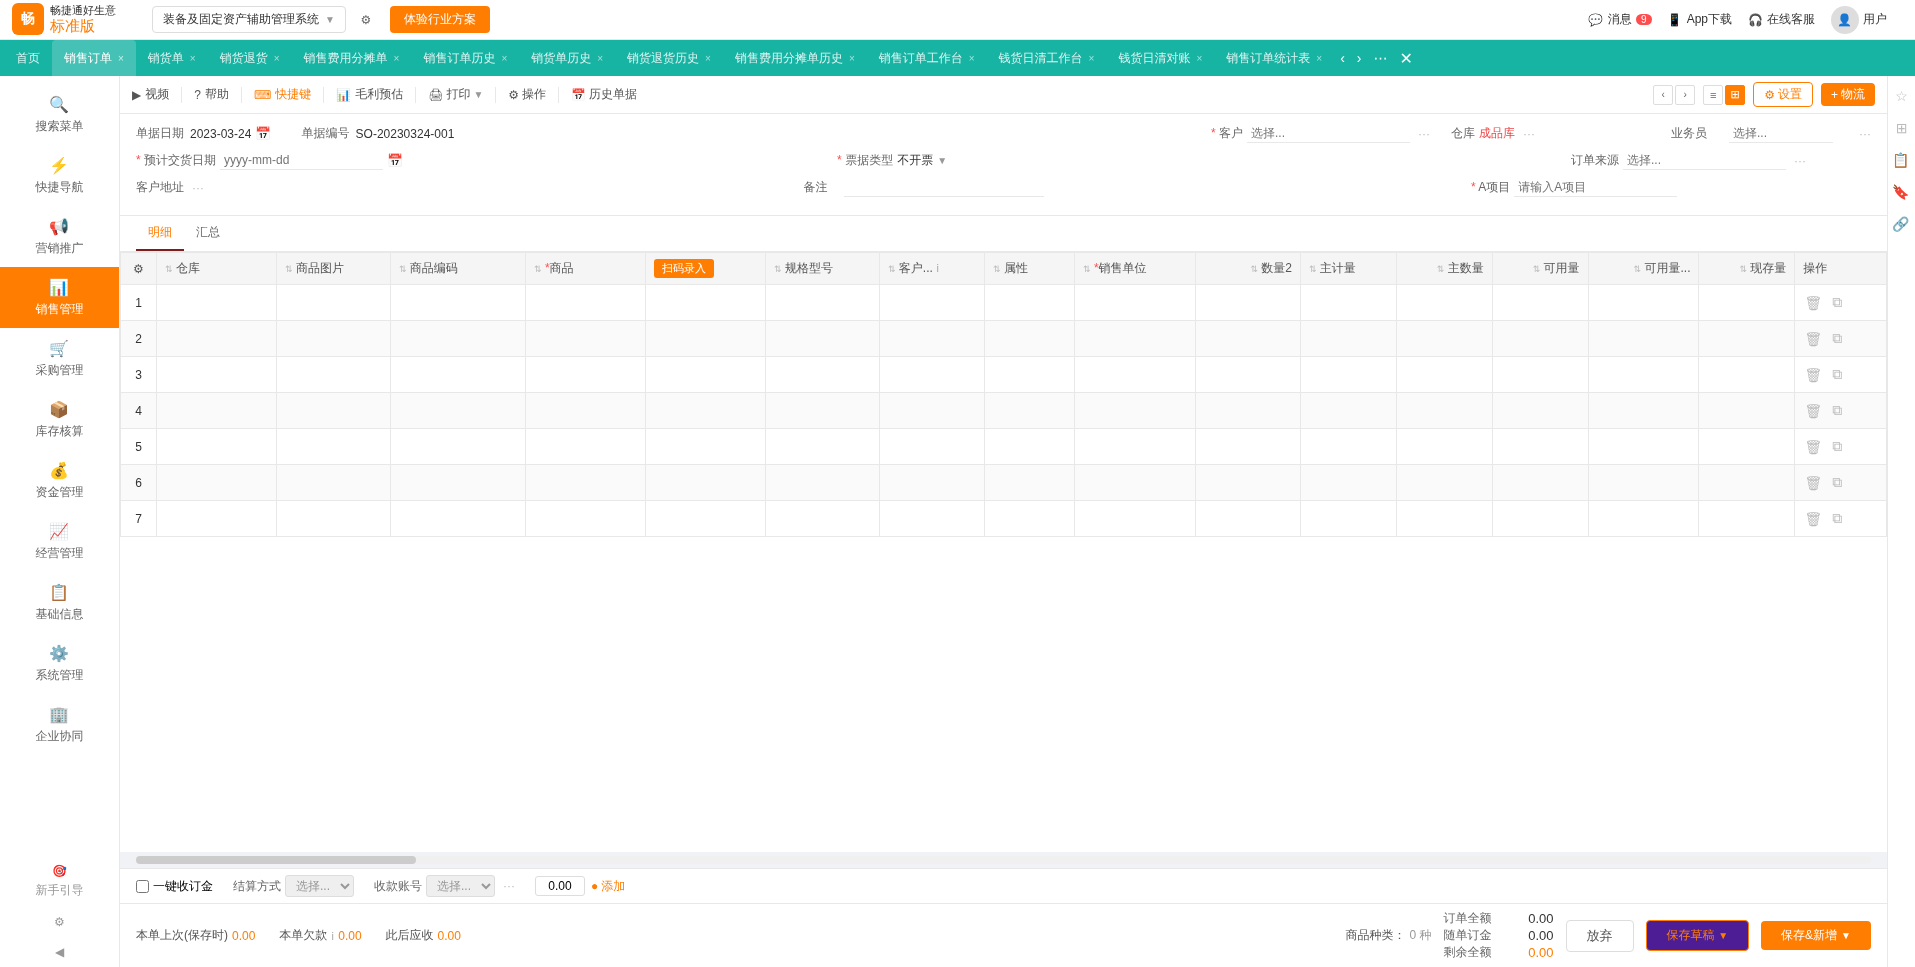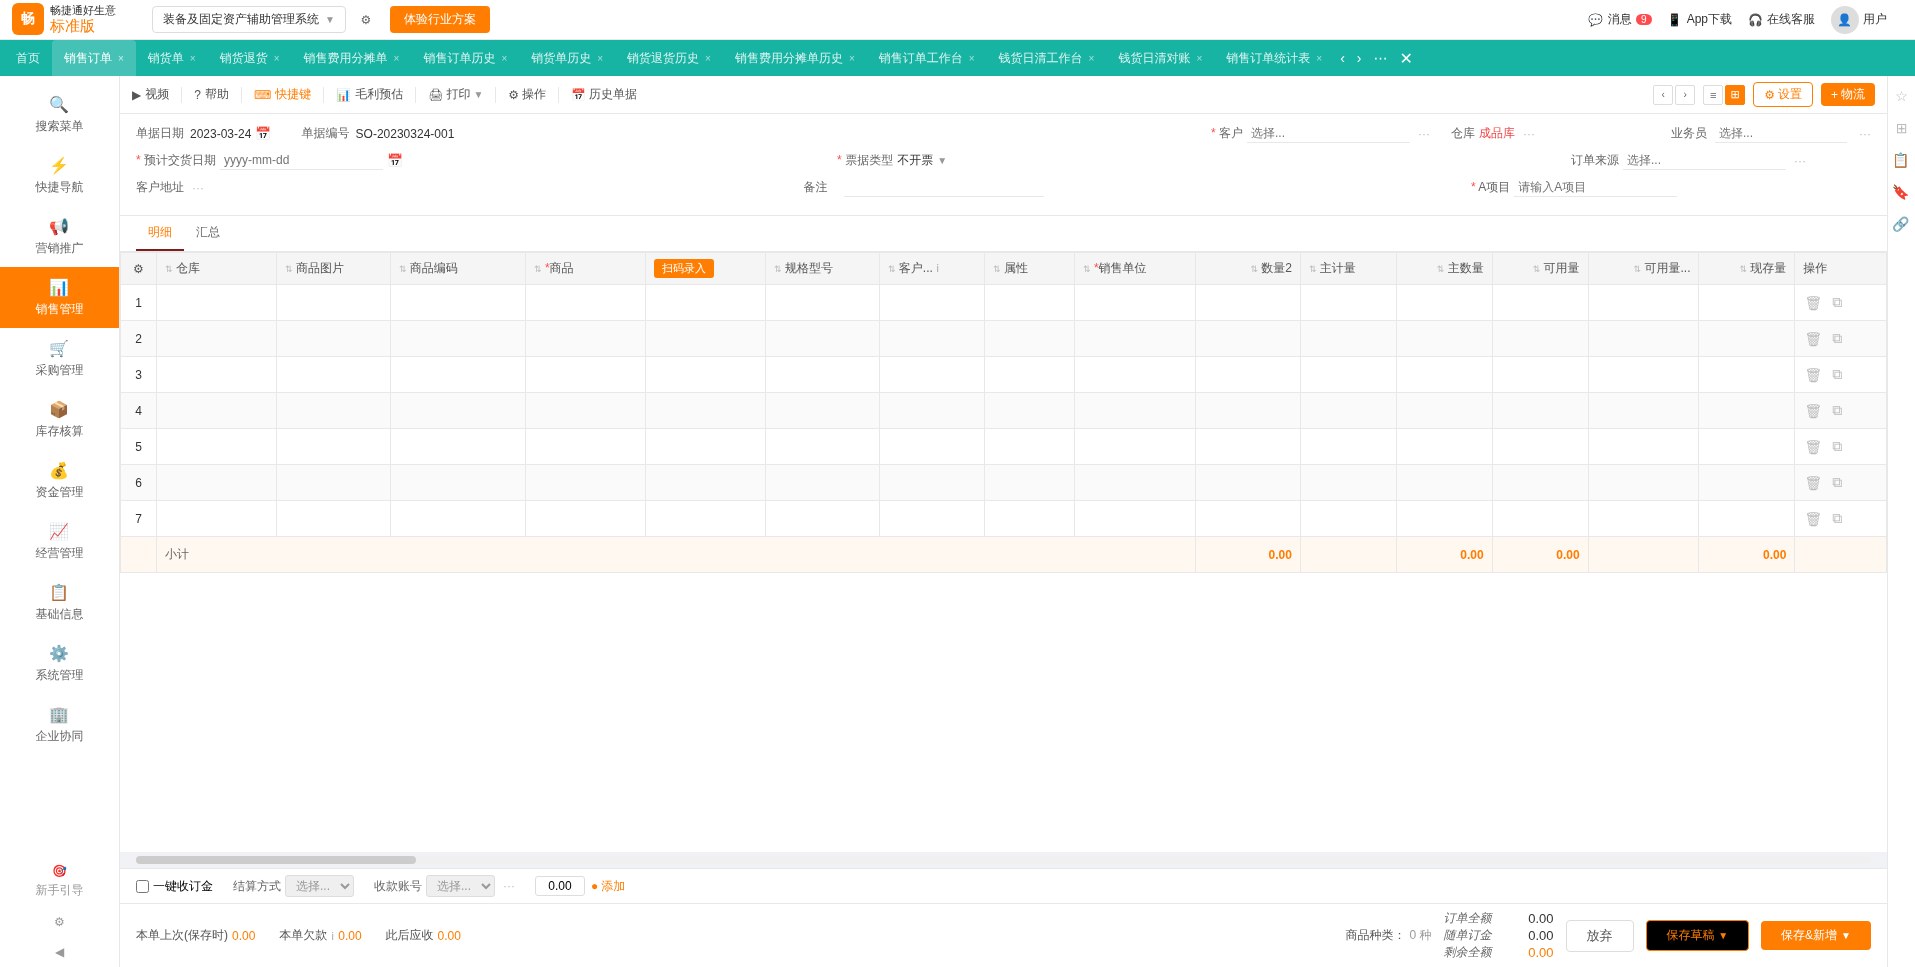--- a/index.html
+++ b/index.html
@@ -383,28 +383,28 @@
       display: flex;
       align-items: center;
       gap: 12px;
     }
     .order-summary {
       text-align: right;
     }
     .order-summary-row {
       display: flex; gap: 12px; justify-content: flex-end; align-items: center;
     }
-    .order-summary-label { color: #666; font-size: 12px; font-style: italic; }
+    .order-summary-label { color: #666; font-size: 12px; }
     .order-summary-value { color: #333; font-size: 13px; min-width: 50px; text-align: right; }
     .btn-discard {
       border: 1px solid #ddd; background: #fff; color: #555;
       padding: 6px 20px; border-radius: 4px; cursor: pointer; font-size: 13px;
     }
     .btn-save-draft {
-      border: 1px solid #ff7d00; background: #000000; color: #ff7d00;
+      border: 1px solid #ff7d00; background: #4c1d95; color: #ff7d00;
       padding: 6px 20px; border-radius: 4px; cursor: pointer; font-size: 13px;
     }
     .btn-save-new {
       background: #ff7d00; color: white; border: none;
       padding: 6px 20px; border-radius: 4px; cursor: pointer; font-size: 13px;
       display: flex; align-items: center; gap: 4px;
     }
 
     
     .right-panel {
@@ -651,21 +651,21 @@
           <input class="field-input" style="min-width: 120px; color: rgb(153, 153, 153);" placeholder="选择...">
           <span class="more-icon">···</span>
         </div>
         <div style="width:20px;"></div>
         <div class="form-field" style="flex:0 0 200px; gap:4px;">
           <span class="field-label">仓库</span>
           <span style="color:#ef4444;">成品库</span>
           <span class="more-icon">···</span>
         </div>
         <div style="width:20px;"></div>
-        <div class="form-field" style="flex:0 0 200px; gap:8px;">
+        <div class="form-field" style="flex:0 0 200px; gap:22px;">
           <span class="field-label">业务员</span>
           <input class="field-input" placeholder="选择..." style="color: rgb(153, 153, 153); min-width: 100px;">
           <span class="more-icon">···</span>
         </div>
       </div>
 
       <div class="form-row">
         <div class="form-field" style="flex:0 0 auto; gap:4px;">
           <span class="field-label required">预计交货日期</span>
           <input class="field-input" placeholder="yyyy-mm-dd" style="min-width: 120px; color: rgb(153, 153, 153);">
@@ -936,31 +936,20 @@
               <td></td>
               <td></td>
             <td>
               <div class="col-actions">
                 <div class="action-icon-btn">🗑</div>
                 <div class="action-icon-btn">⧉</div>
               </div>
             </td>
           </tr>
 
-          <tr class="summary-row">
-            <td></td>
-            <td class="summary-label" colspan="9">小计</td>
-            <td style="text-align:right; color:#ff7d00; font-weight:bold;">0.00</td>
-            <td></td>
-            <td style="text-align:right; color:#ff7d00; font-weight:bold;">0.00</td>
-            <td style="text-align:right; color:#ff7d00; font-weight:bold;">0.00</td>
-            <td></td>
-            <td style="text-align:right; color:#ff7d00; font-weight:bold;">0.00</td>
-            <td></td>
-          </tr>
         </tbody>
       </table>
     </div>
 
     <div class="table-scroll">
       <div class="table-scroll-thumb"></div>
     </div>
 
     <div class="form-footer">
       <div class="footer-checkbox">

